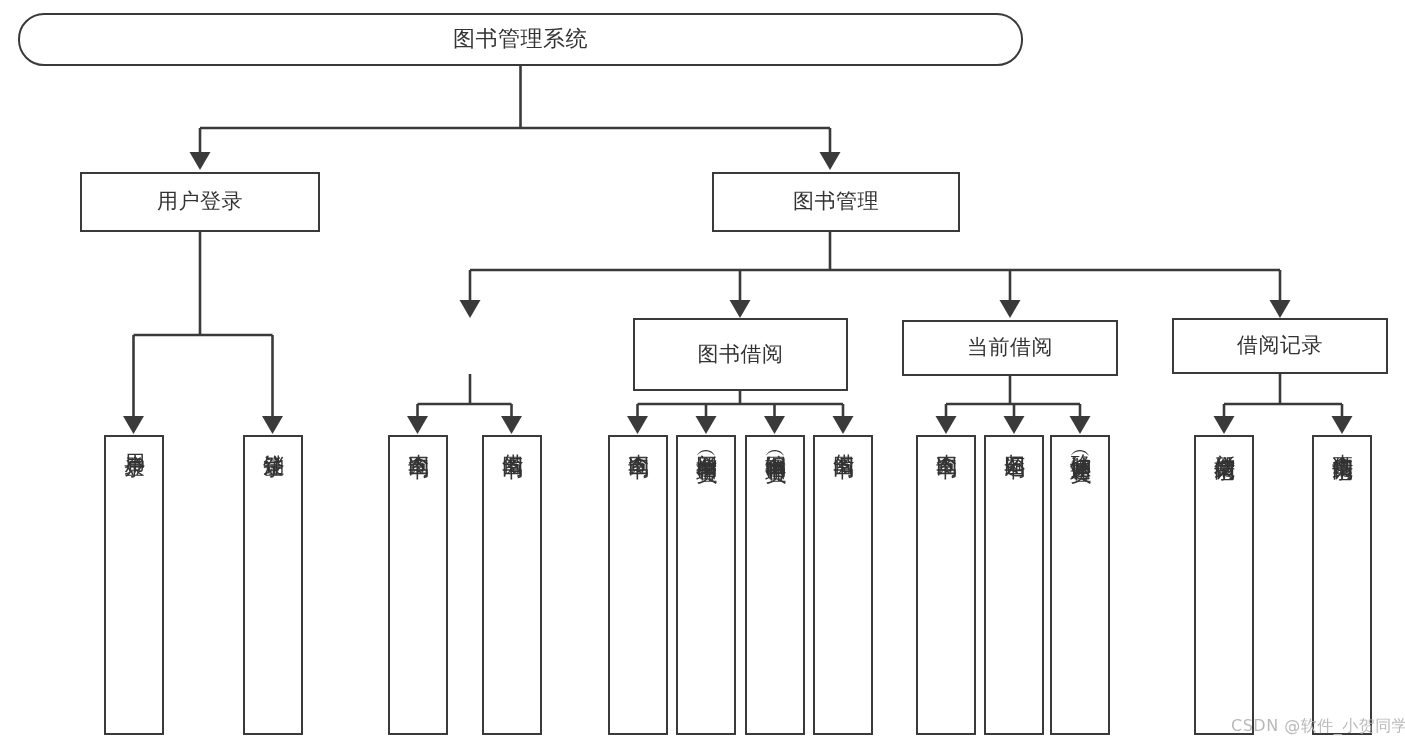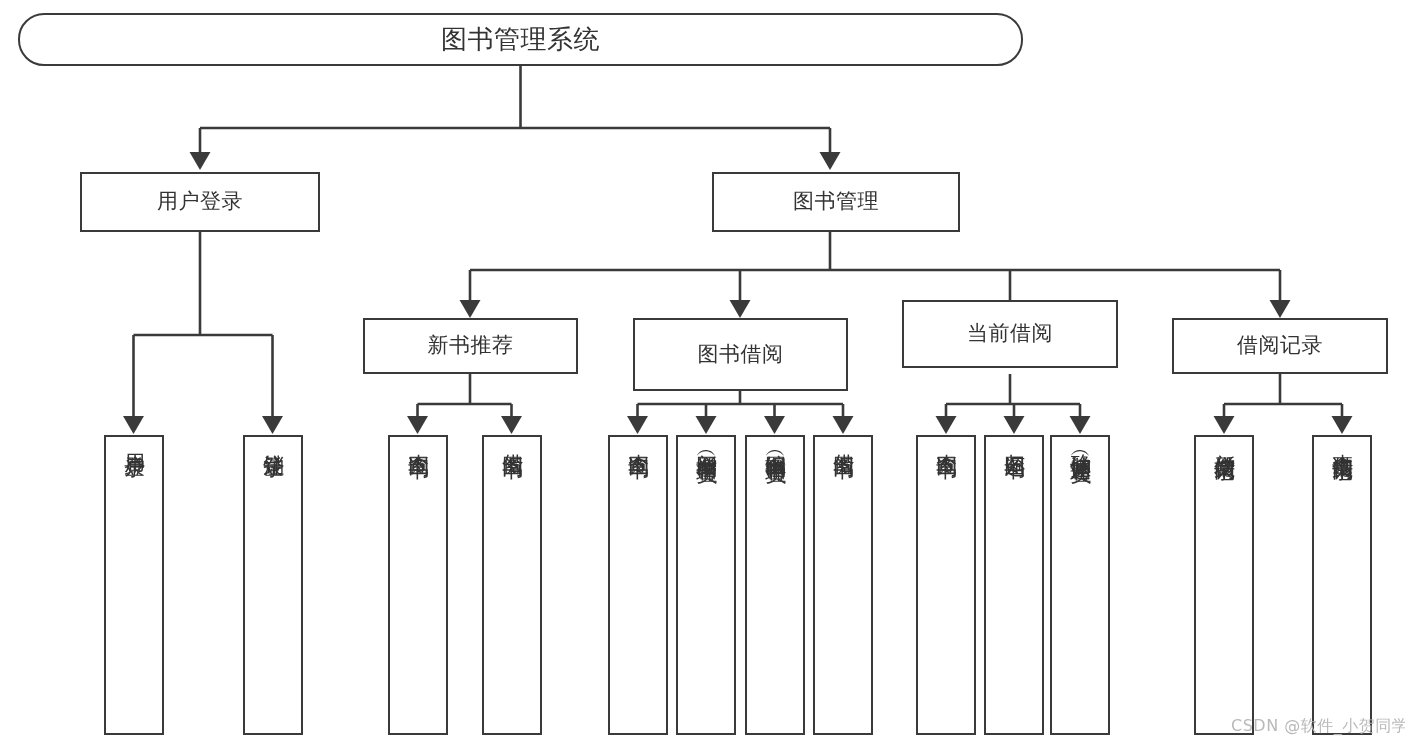--- a/index.html
+++ b/index.html
@@ -34,21 +34,21 @@
     align-items: center;
     justify-content: center;
     color: #333333;
   }
   .node.horiz {
     font-size: 21px;
     letter-spacing: 0.5px;
     line-height: 1.2;
   }
   .node.root {
-    font-size: 26px;
+    font-size: 22px;
     border-radius: 26px;
   }
   .node.vert {
     align-items: flex-start;
     justify-content: center;
     padding-top: 0;
   }
   .vlabel {
     writing-mode: vertical-rl;
     text-orientation: upright;
@@ -126,27 +126,24 @@
     <span>图书管理系统</span>
   </div>
 
   <div class="node horiz" style="left:80px; top:172px; width:240px; height:60px;">
     <span>用户登录</span>
   </div>
   <div class="node horiz" style="left:712px; top:172px; width:248px; height:60px;">
     <span>图书管理</span>
   </div>
 
-  <div class="node horiz" style="left:363px; top:318px; width:215px; height:56px;">
-    <span>新书推荐</span>
-  </div>
   <div class="node horiz" style="left:633px; top:318px; width:215px; height:73px;">
     <span>图书借阅</span>
   </div>
-  <div class="node horiz" style="left:902px; top:300px; width:216px; height:68px;">
+  <div class="node horiz" style="left:902px; top:320px; width:216px; height:56px;">
     <span>当前借阅</span>
   </div>
   <div class="node horiz" style="left:1172px; top:318px; width:216px; height:56px;">
     <span>借阅记录</span>
   </div>
 
   <div class="node vert" style="left:104px; top:435px; width:60px; height:300px;">
     <span class="vlabel">用户登录</span>
   </div>
   <div class="node vert" style="left:243px; top:435px; width:60px; height:300px;">

